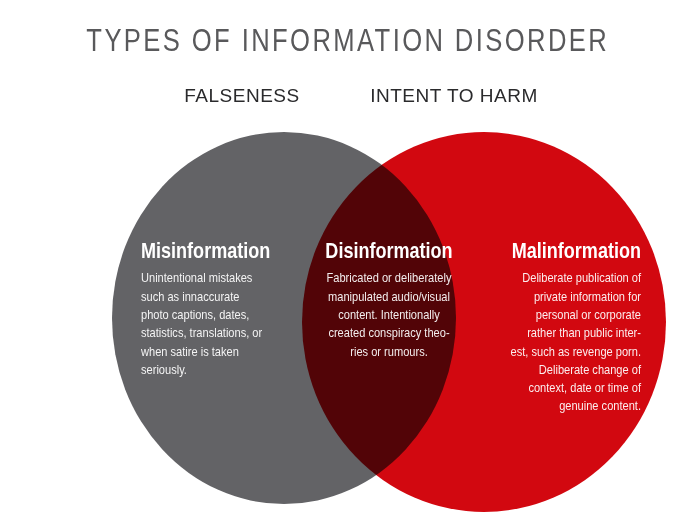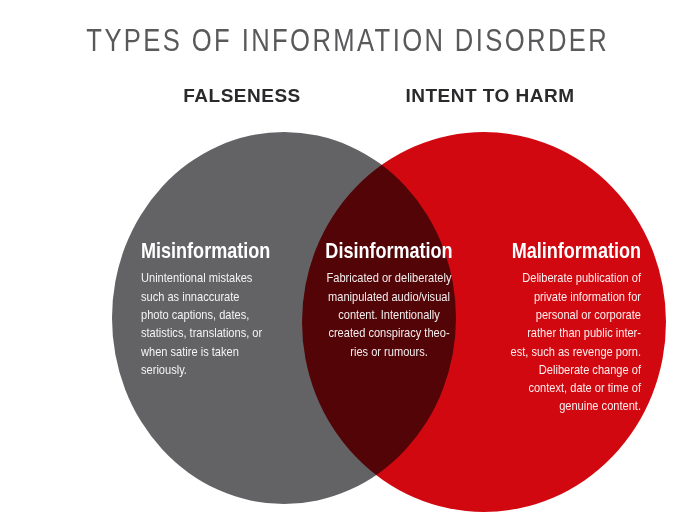--- a/index.html
+++ b/index.html
@@ -28,21 +28,21 @@
     transform: scaleX(0.8);
     transform-origin: center top;
   }
 
   
   .axis-label {
     position: absolute;
     top: 85px;
     transform: translateX(-50%);
     font-size: 19px;
-    font-weight: 700;
+    font-weight: 400;
     letter-spacing: 0.5px;
     color: #2a2a2c;
     white-space: nowrap;
   }
   .axis-label.falseness { left: 242px; }
   .axis-label.intent    { left: 454px; }
 
   
   .venn { position: absolute; inset: 0; isolation: isolate; margin-left: 44px; }
   .circle {
@@ -82,21 +82,21 @@
 <body>
 
 <div class="stage">
 
   <div class="title-wrap">
     <span class="title" style="color: rgb(89, 89, 91);">TYPES OF INFORMATION DISORDER</span>
   </div>
 
   <div class="axis-label falseness" style="color: rgb(42, 42, 44);">FALSENESS</div>
 
-  <div class="axis-label intent" style="color: rgb(42, 42, 44); margin-left: 36px;">INTENT TO HARM</div>
+  <div class="axis-label intent" style="color: rgb(42, 42, 44);">INTENT TO HARM</div>
 
   <div class="venn">
 
     <div class="circle gray" style="background: rgb(99, 99, 102);"></div>
     <div class="circle red" style="background: rgb(210, 8, 16);"></div>
 
     <div class="tblock left">
       <div class="h">Misinformation</div>
       <div class="b">Unintentional mistakes
 such as innaccurate

